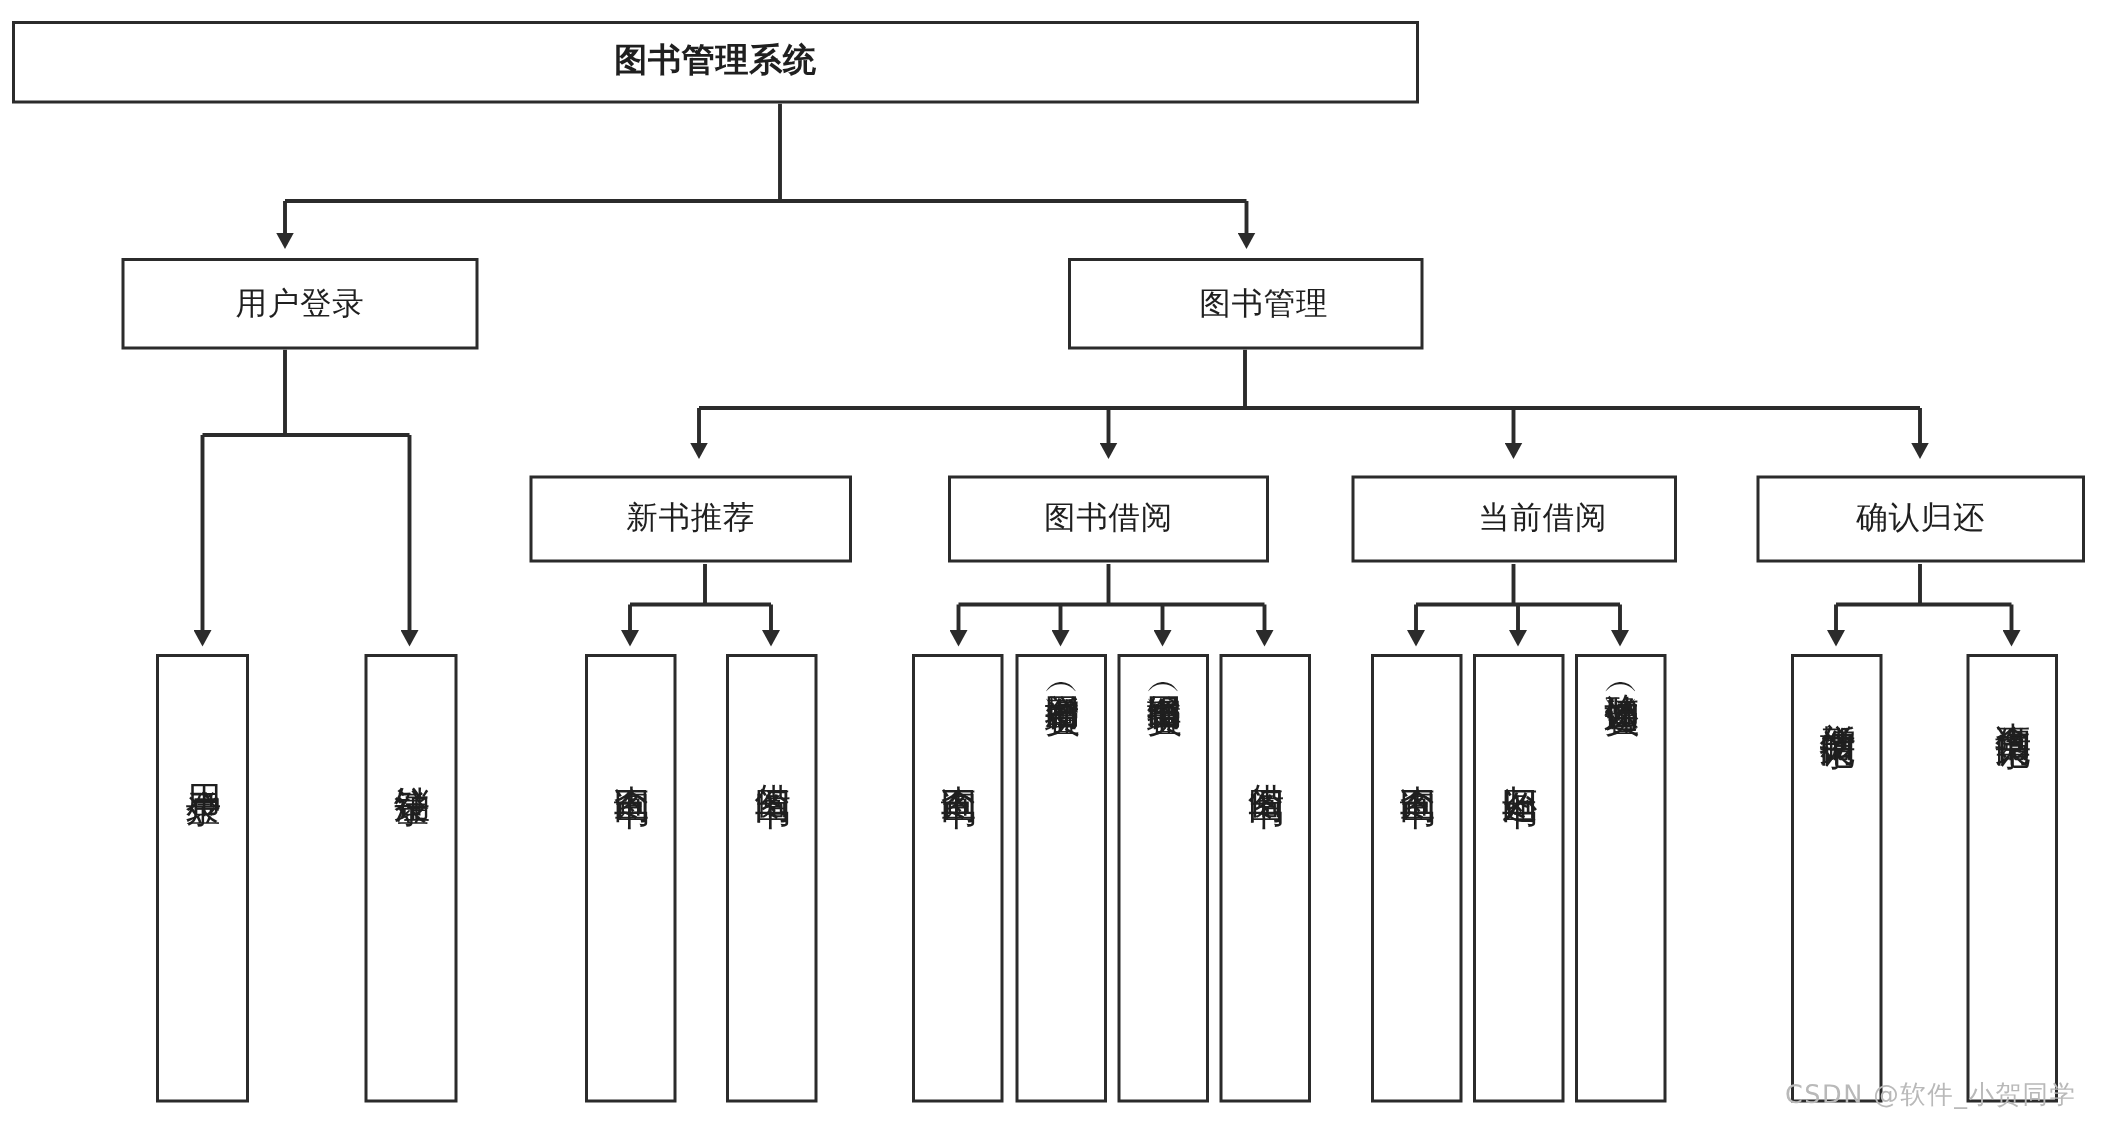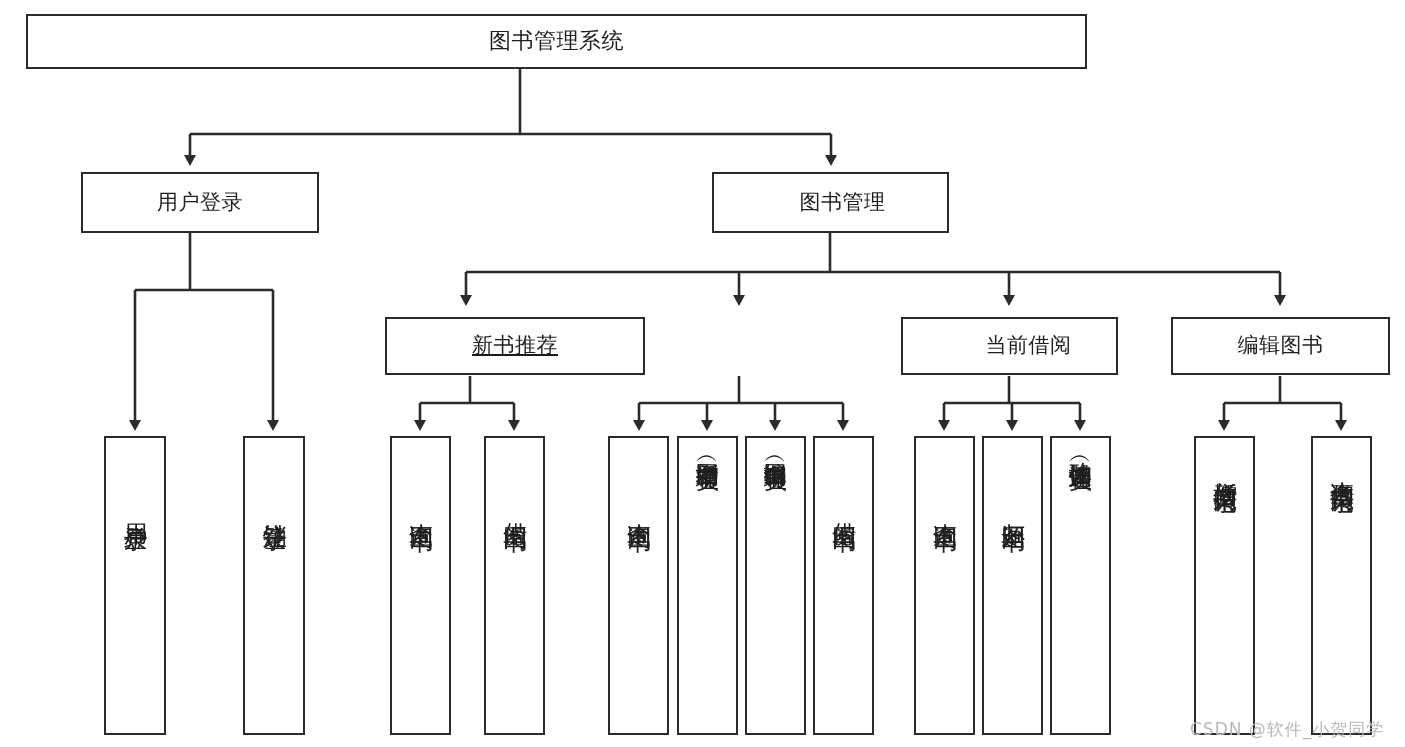--- a/index.html
+++ b/index.html
@@ -116,39 +116,42 @@
       <path d="M1012,403 L1012,421" marker-end="url(#arrow)"></path>
       <path d="M1080,403 L1080,421" marker-end="url(#arrow)"></path>
 
       <path d="M1280,376 L1280,403"></path>
       <path d="M1224,403 L1341,403"></path>
       <path d="M1224,403 L1224,421" marker-end="url(#arrow)"></path>
       <path d="M1341,403 L1341,421" marker-end="url(#arrow)"></path>
     </g>
   </svg>
 
-  <div class="node root" style="left:26px; top:14px; width:1061px; height:55px;">
+  <div class="node root" style="left:8px; top:14px; width:938px; height:55px;font-weight:bold;">
     <span class="lbl">图书管理系统</span>
   </div>
 
   <div class="node" style="left:81px; top:172px; width:238px; height:61px;">
     <span class="lbl">用户登录</span>
   </div>
   <div class="node" style="left:712px; top:172px; width:237px; height:61px;padding-left:24px;">
     <span class="lbl">图书管理</span>
   </div>
 
-  <div class="node" style="left:385px; top:317px; width:260px; height:58px;text-decoration:underline;">
+  <div class="node" style="left:353px; top:317px; width:215px; height:58px;">
     <span class="lbl">新书推荐</span>
+  </div>
+  <div class="node" style="left:632px; top:317px; width:214px; height:58px;">
+    <span class="lbl">图书借阅</span>
   </div>
   <div class="node" style="left:901px; top:317px; width:217px; height:58px;padding-left:38px;">
     <span class="lbl">当前借阅</span>
   </div>
   <div class="node" style="left:1171px; top:317px; width:219px; height:58px;">
-    <span class="lbl">编辑图书</span>
+    <span class="lbl">确认归还</span>
   </div>
 
   <div class="leaf" style="left:104px; top:436px; width:62px; height:299px; padding-top:66px;">
     <span class="vlbl">用户登录</span>
   </div>
   <div class="leaf" style="left:243px; top:436px; width:62px; height:299px; padding-top:66px;">
     <span class="vlbl">注销登录</span>
   </div>
 
   <div class="leaf" style="left:390px; top:436px; width:61px; height:299px; padding-top:66px;">

